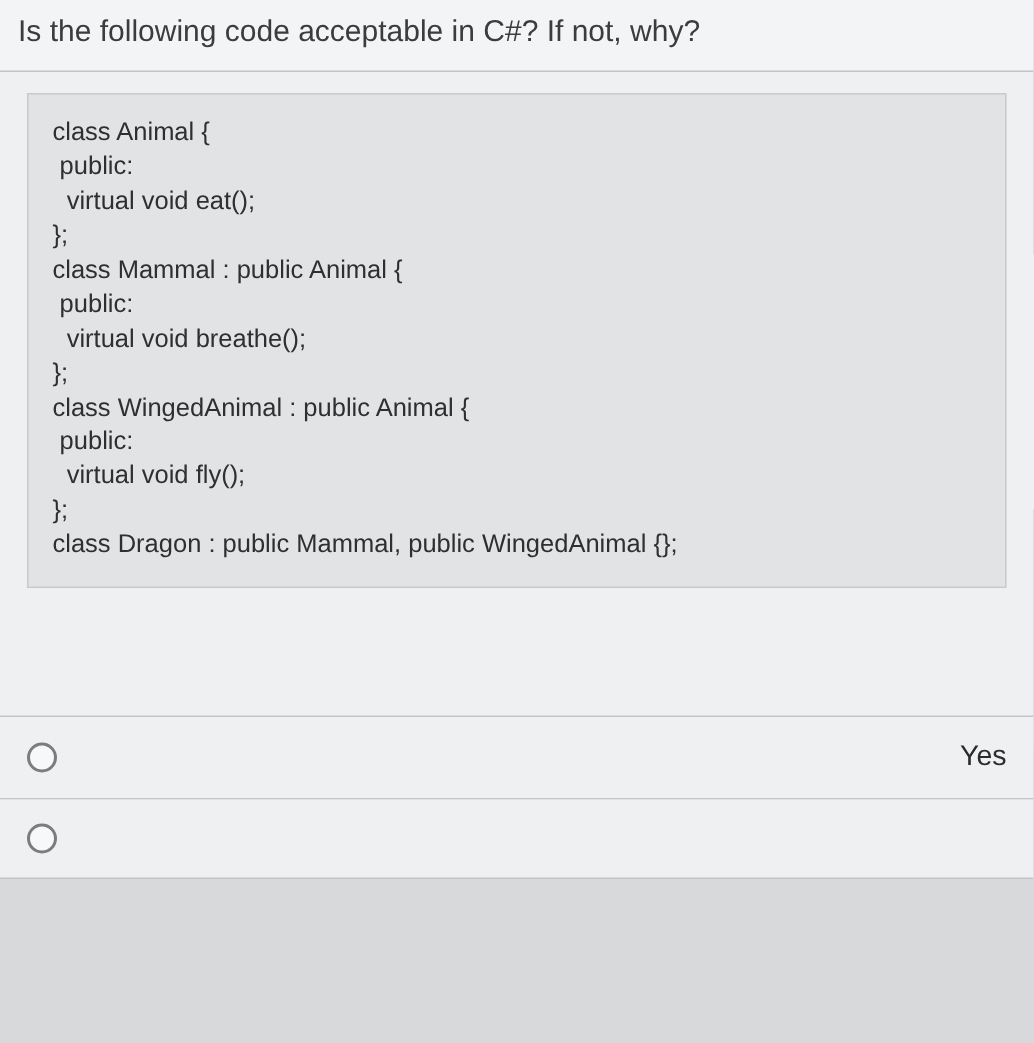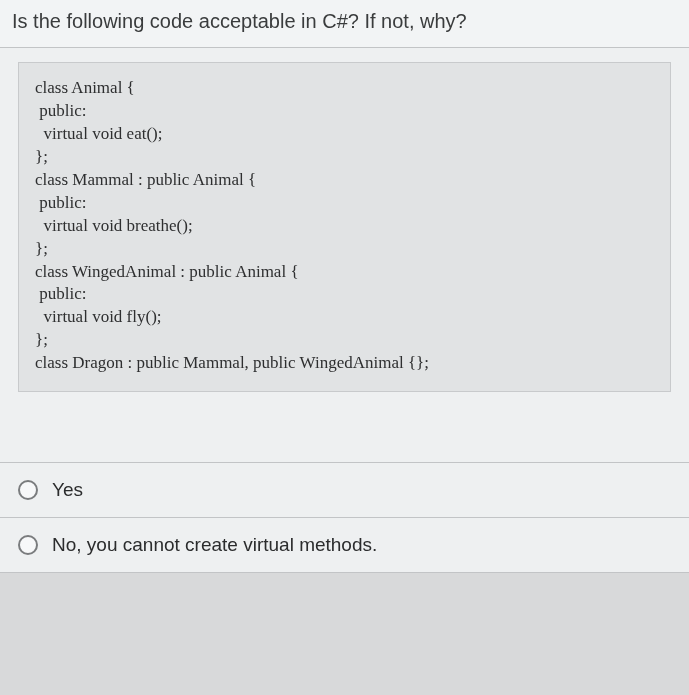--- a/index.html
+++ b/index.html
@@ -17,25 +17,25 @@
     flex-direction: column;
   }
   .question-header {
     padding: 10px 12px 14px 12px;
     font-size: 20px;
     color: #3a3c3d;
     background: #f2f4f5;
     border-bottom: 1px solid #c2c4c6;
   }
   .code-area {
-    margin: 14px 18px 0 18px;
+    margin: 14px 18px 15px 18px;
     padding: 14px 16px 16px 16px;
     background: #e1e3e4;
     border: 1px solid #c8cacc;
-    font-family: Liberation Serif, serif;
+    font-family: Liberation Sans, sans-serif;
     font-size: 17px;
     line-height: 1.35;
     color: #2e2f30;
     white-space: pre;
   }
   .spacer {
     flex: 0 0 70px;
   }
   .options {
     border-top: 1px solid #c2c4c6;
@@ -52,21 +52,21 @@
     cursor: pointer;
   }
   .radio {
     width: 20px;
     height: 20px;
     border: 2px solid #7a7c7e;
     border-radius: 50%;
     flex: 0 0 20px;
     background: #f7f8f9;
   }
-  .option-label { flex: 1; white-space: nowrap; overflow: hidden; }
+  .option-label { flex: 1; white-space: nowrap; overflow: hidden; text-align: right; }
 </style>
 </head>
 <body>
 
 <div class="container">
 
   <div class="question-header">Is the following code acceptable in C#? If not, why?</div>
 
   <pre class="code-area">class Animal {
  public:
@@ -88,18 +88,17 @@
 
     <label class="option">
       <span class="radio"></span>
       <span class="option-label">Yes</span>
     </label>
 
 
 
     <label class="option">
       <span class="radio"></span>
-      <span class="option-label">No, you cannot create virtual methods.</span>
     </label>
 
   </div>
 
 </div>
 
 </body></html>

